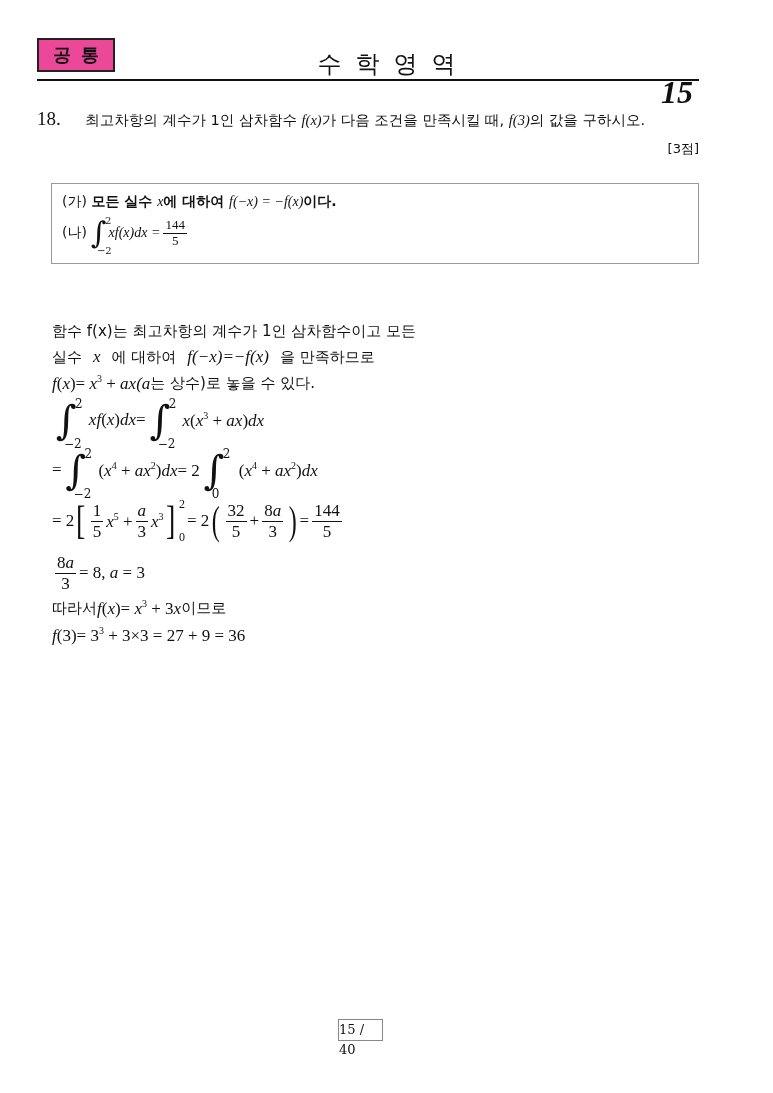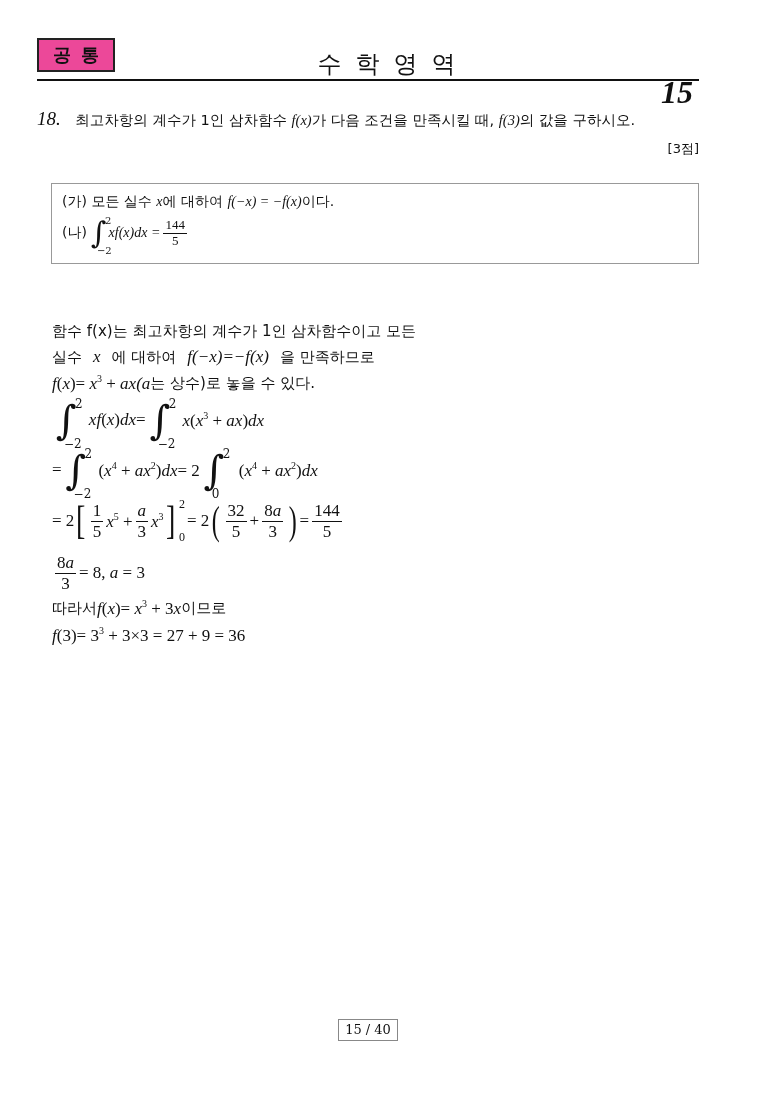--- a/index.html
+++ b/index.html
@@ -9,28 +9,28 @@
   .rm { font-style: normal; }
 
   
   .hdr-box { left: 37px; top: 38px; width: 78px; height: 34px; background: #ec4899; border: 2px solid #222; box-sizing: border-box; display:flex; align-items:center; justify-content:center; font-size: 18px; font-weight: bold; letter-spacing: 10px; padding-left: 10px; }
   .hdr-title { left: 0; width: 773px; top: 40px; text-align: center; font-size: 24px; letter-spacing: 14px; padding-left: 14px; box-sizing: border-box; margin-top: 8px; }
   .hdr-num { right: 80px; top: 36px; font-family: "Liberation Serif", serif; font-style: italic; font-weight: bold; font-size: 32px; margin-top: 38px; }
   .hdr-rule { left: 37px; top: 79px; width: 662px; height: 2px; background: #111; }
 
   
   .q-line { left: 37px; top: 108px; font-size: 14.5px; white-space: nowrap; }
-  .q-num { font-family: "Liberation Serif", serif; font-size: 19px; margin-right: 10px; font-style: italic; }
+  .q-num { font-family: "Liberation Serif", serif; font-size: 19px; margin-right: 20px; }
   .q-points { right: 74px; top: 140px; font-size: 13px; }
 
   
   .cond-box { left: 51px; top: 183px; width: 648px; height: 81px; border: 1.5px solid #999; box-sizing: border-box; }
   .cond-a { left: 62px; top: 193px; font-size: 14px; white-space: nowrap; }
   .cond-b { left: 62px; top: 218px; font-size: 14px; white-space: nowrap; display:flex; align-items:center; }
-  .b { font-weight: normal; text-align: center; }
+  .b { font-weight: bold; text-align: center; }
 
   
   .int { display:inline-block; position: relative; font-family: "DejaVu Serif", serif; font-size: 30px; line-height: 1; margin: 0 2px 0 4px; font-style: normal; }
   .int .up { position:absolute; left: 14px; top: -2px; font-size: 10px; }
   .int .lo { position:absolute; left: 6px; bottom: -8px; font-size: 10px; white-space: nowrap; }
   .int.big { font-size: 40px; }
   .int.big .up { left: 19px; top: -2px; font-size: 12px; }
   .int.big .lo { left: 8px; bottom: -10px; font-size: 12px; }
 
   .frac { display:inline-flex; flex-direction:column; align-items:center; vertical-align: middle; margin: 0 3px; font-family: "Liberation Serif", serif; }
@@ -46,21 +46,21 @@
   .s8 { top: 598px; justify-content: center; } .s9 { top: 625px; }
   .m { font-family: "Liberation Serif", serif; font-size: 17px; }
   .m i { font-style: italic; }
   sup { font-size: 10px; vertical-align: 7px; }
   .bracket { font-family: "Liberation Serif", serif; font-size: 40px; font-weight: 200; line-height: 1; transform: scaleX(0.7); display:inline-block; }
   .paren { font-family: "Liberation Serif", serif; font-size: 40px; line-height: 1; transform: scaleX(0.6); display:inline-block; }
   .eval { position: relative; display:inline-block; width: 10px; height: 40px; }
   .eval .up { position:absolute; top: -4px; left: 2px; font-size: 12px; font-family: "Liberation Serif", serif; }
   .eval .lo { position:absolute; bottom: -4px; left: 2px; font-size: 12px; font-family: "Liberation Serif", serif; }
 
-  .page-box { left: 338px; top: 1019px; width: 60px; height: 22px; border: 1px solid #888; box-sizing: border-box; text-align:center; font-family: "DejaVu Serif", serif; font-size: 13px; line-height: 20px; }
+  .page-box { left: 338px; top: 1019px; width: 45px; height: 22px; border: 1px solid #888; box-sizing: border-box; text-align:left; font-family: "DejaVu Serif", serif; font-size: 13px; line-height: 20px; }
 </style>
 </head>
 <body>
 
 <div class="abs hdr-box">공통</div>
 <div class="abs hdr-title">수학영역</div>
 <div class="abs hdr-num">15</div>
 <div class="abs hdr-rule"></div>
 
 <div class="abs q-line">

